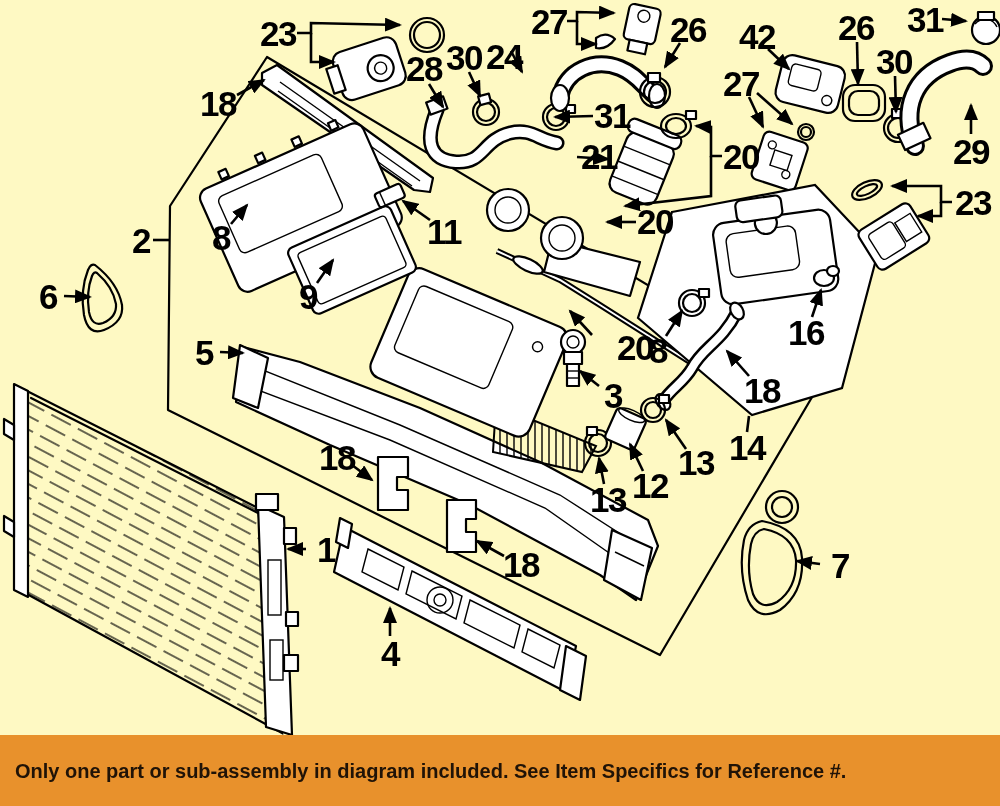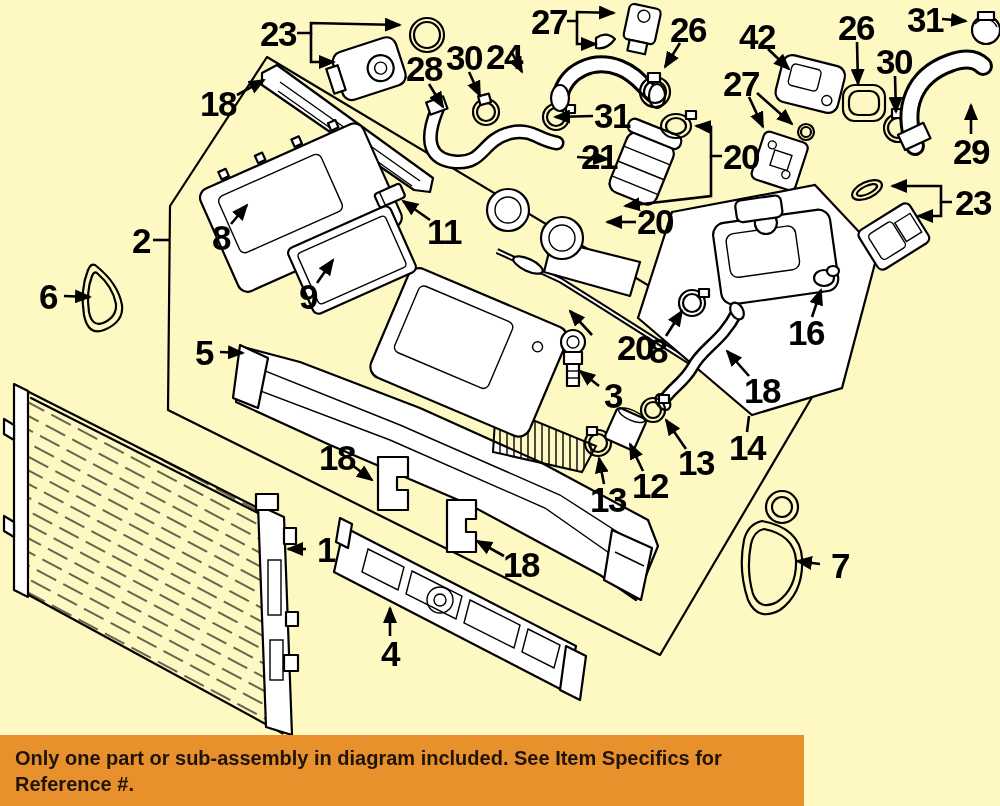--- a/index.html
+++ b/index.html
@@ -5,21 +5,21 @@
   html,body{margin:0;padding:0;background:#fff;}
   .stage{position:relative;width:1000px;height:806px;background:#fef9c3;overflow:hidden;
          font-family:"Liberation Sans",sans-serif;}
   svg.art{position:absolute;left:0;top:0;}
   .ln{fill:none;stroke:#000;stroke-width:2.2;stroke-linejoin:round;stroke-linecap:round;}
   .fw{fill:#fff;stroke:#000;stroke-width:2.2;stroke-linejoin:round;}
   .thin{fill:none;stroke:#000;stroke-width:1.4;}
   .callout{position:absolute;transform:translate(-50%,-50%);font-weight:bold;
            font-size:35px;line-height:1;color:#000;letter-spacing:-1.5px;
            font-family:"Liberation Sans",sans-serif;white-space:nowrap;}
-  .banner{position:absolute;left:0;top:735px;width:804px;height:71px;background:#E8912C;
+  .banner{position:absolute;left:0;top:735px;width:1000px;height:71px;background:#E8912C;
           color:#201307;display:flex;flex-direction:column;justify-content:center;
           padding-left:15px;box-sizing:border-box;}
   .banner div{font-weight:bold;font-size:20px;line-height:26px;letter-spacing:0px;}
 </style>
 </head>
 <body>
 
 <div class="stage">
 
   <svg class="art" width="1000" height="735" viewBox="0 0 1000 735">

